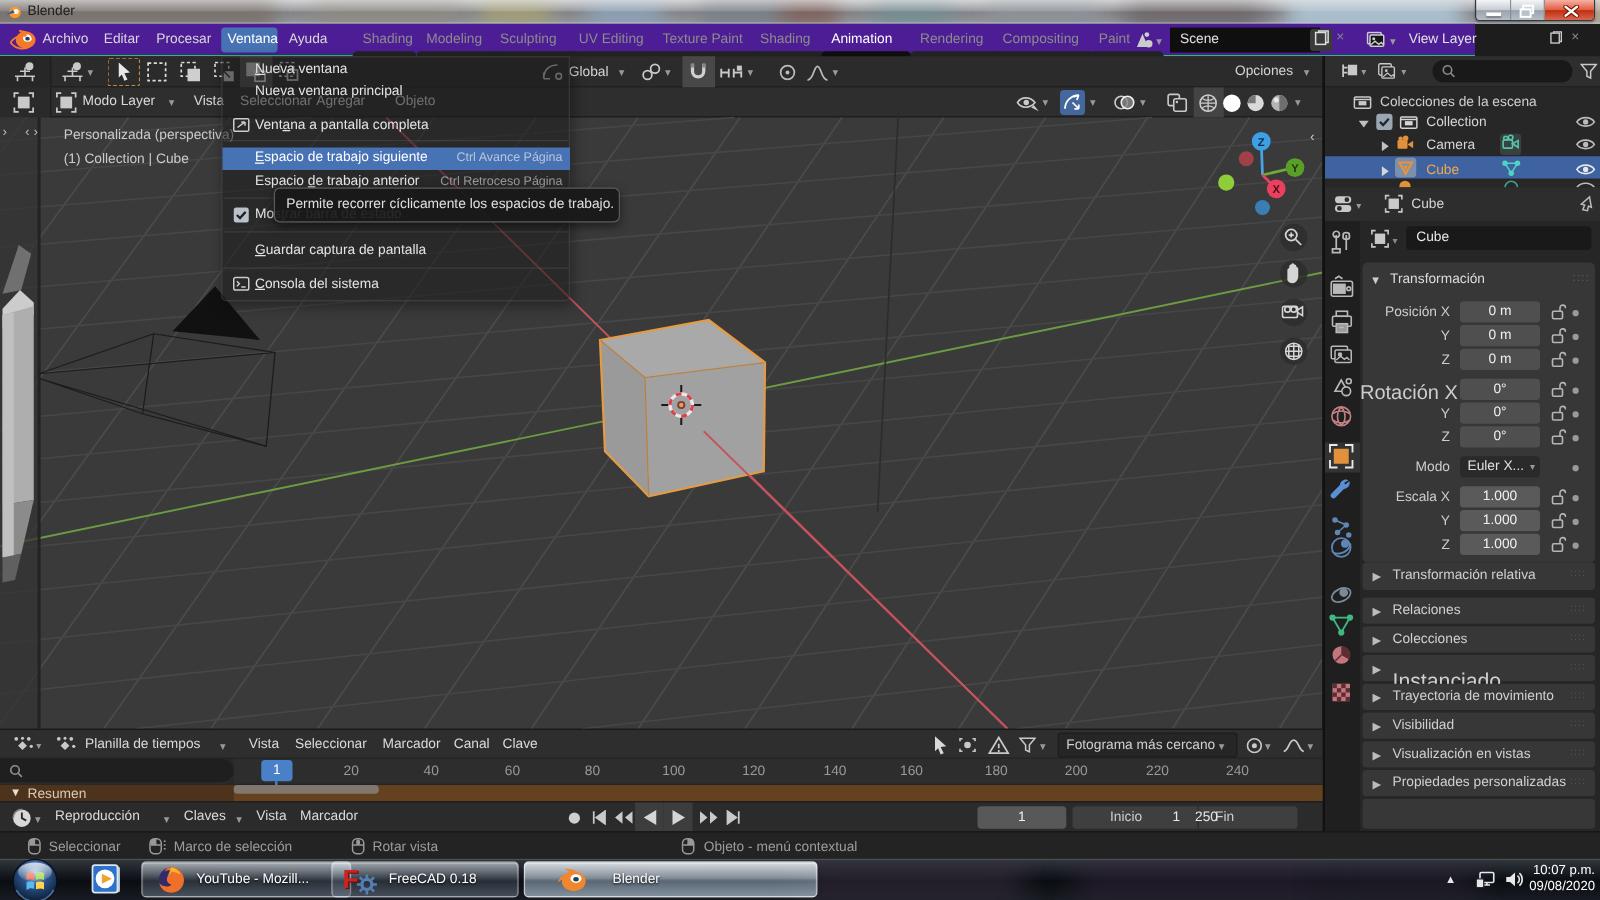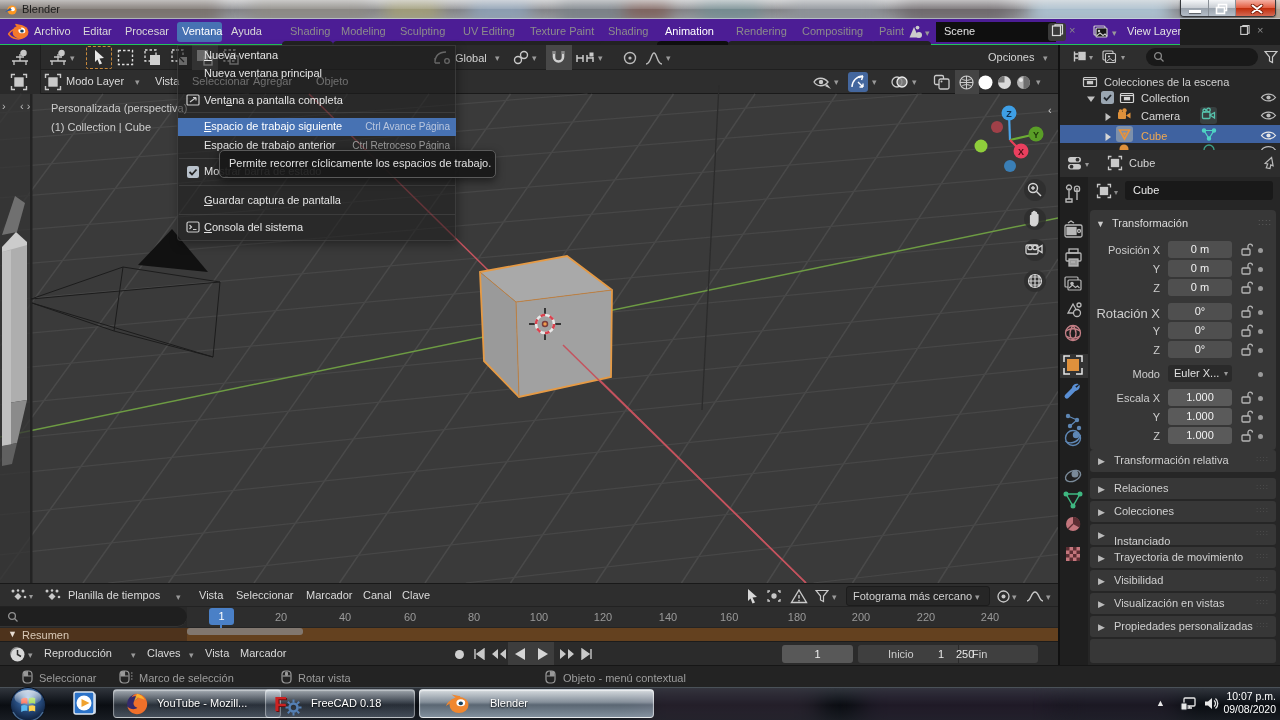--- a/index.html
+++ b/index.html
@@ -642,21 +642,21 @@
       <div class="abs" style="left:170px;top:90px;width:5px;height:5px;border-radius:50%;background:#9a9a9a"></div>
       <div class="txt" style="left:0;top:105px;width:72px;text-align:right;font-size:11px;color:#cdcdcd">Z</div>
       <div class="abs" style="left:80px;top:102px;width:64px;height:17px;background:#4f4f4f;border-radius:3px;text-align:center;font-size:11px;color:#f2f2f2;line-height:17px">0 m</div>
       <svg class="abs" style="left:152px;top:103px" width="13" height="15" viewBox="0 0 13 15">
         <g stroke="#b5b5b5" stroke-width="1.3" fill="none">
           <rect x="2" y="7" width="8" height="6" rx="1"></rect>
           <path d="M8 7 L8 4.5 C8 1,12.5 1.5,12.5 4.5"></path>
         </g>
       </svg>
       <div class="abs" style="left:170px;top:109px;width:5px;height:5px;border-radius:50%;background:#9a9a9a"></div>
-      <div class="txt" style="left:0;top:129px;width:72px;text-align:right;font-size:13px;color:#cdcdcd">Rotación X</div>
+      <div class="txt" style="left:0;top:129px;width:72px;text-align:right;font-size:16px;color:#cdcdcd">Rotación X</div>
       <div class="abs" style="left:80px;top:126px;width:64px;height:17px;background:#4f4f4f;border-radius:3px;text-align:center;font-size:11px;color:#f2f2f2;line-height:17px">0°</div>
       <svg class="abs" style="left:152px;top:127px" width="13" height="15" viewBox="0 0 13 15">
         <g stroke="#b5b5b5" stroke-width="1.3" fill="none">
           <rect x="2" y="7" width="8" height="6" rx="1"></rect>
           <path d="M8 7 L8 4.5 C8 1,12.5 1.5,12.5 4.5"></path>
         </g>
       </svg>
       <div class="abs" style="left:170px;top:133px;width:5px;height:5px;border-radius:50%;background:#9a9a9a"></div>
       <div class="txt" style="left:0;top:148px;width:72px;text-align:right;font-size:11px;color:#cdcdcd">Y</div>
       <div class="abs" style="left:80px;top:145px;width:64px;height:17px;background:#4f4f4f;border-radius:3px;text-align:center;font-size:11px;color:#f2f2f2;line-height:17px">0°</div>
@@ -713,21 +713,21 @@
       <div class="abs" style="left:2px;top:301px;width:186px;height:21px;background:#373737;border-radius:3px"></div>
       <div class="txt" style="left:10px;top:307px;font-size:9px;color:#bbb">▶</div>
       <div class="txt" style="left:26px;top:305px;font-size:11px;color:#d0d0d0">Relaciones</div>
       <div class="txt" style="left:168px;top:305px;font-size:8px;color:#585858;letter-spacing:1px">::::</div>
       <div class="abs" style="left:2px;top:324px;width:186px;height:21px;background:#373737;border-radius:3px"></div>
       <div class="txt" style="left:10px;top:330px;font-size:9px;color:#bbb">▶</div>
       <div class="txt" style="left:26px;top:328px;font-size:11px;color:#d0d0d0">Colecciones</div>
       <div class="txt" style="left:168px;top:328px;font-size:8px;color:#585858;letter-spacing:1px">::::</div>
       <div class="abs" style="left:2px;top:347px;width:186px;height:21px;background:#373737;border-radius:3px"></div>
       <div class="txt" style="left:10px;top:353px;font-size:9px;color:#bbb">▶</div>
-      <div class="txt" style="left:26px;top:358px;font-size:11px;color:#d0d0d0">Instanciado</div>
+      <div class="txt" style="left:26px;top:358px;font-size:17px;color:#d0d0d0">Instanciado</div>
       <div class="txt" style="left:168px;top:351px;font-size:8px;color:#585858;letter-spacing:1px">::::</div>
       <div class="abs" style="left:2px;top:370px;width:186px;height:21px;background:#373737;border-radius:3px"></div>
       <div class="txt" style="left:10px;top:376px;font-size:9px;color:#bbb">▶</div>
       <div class="txt" style="left:26px;top:374px;font-size:11px;color:#d0d0d0">Trayectoria de movimiento</div>
       <div class="txt" style="left:168px;top:374px;font-size:8px;color:#585858;letter-spacing:1px">::::</div>
       <div class="abs" style="left:2px;top:393px;width:186px;height:21px;background:#373737;border-radius:3px"></div>
       <div class="txt" style="left:10px;top:399px;font-size:9px;color:#bbb">▶</div>
       <div class="txt" style="left:26px;top:397px;font-size:11px;color:#d0d0d0">Visibilidad</div>
       <div class="txt" style="left:168px;top:397px;font-size:8px;color:#585858;letter-spacing:1px">::::</div>
       <div class="abs" style="left:2px;top:416px;width:186px;height:21px;background:#373737;border-radius:3px"></div>

